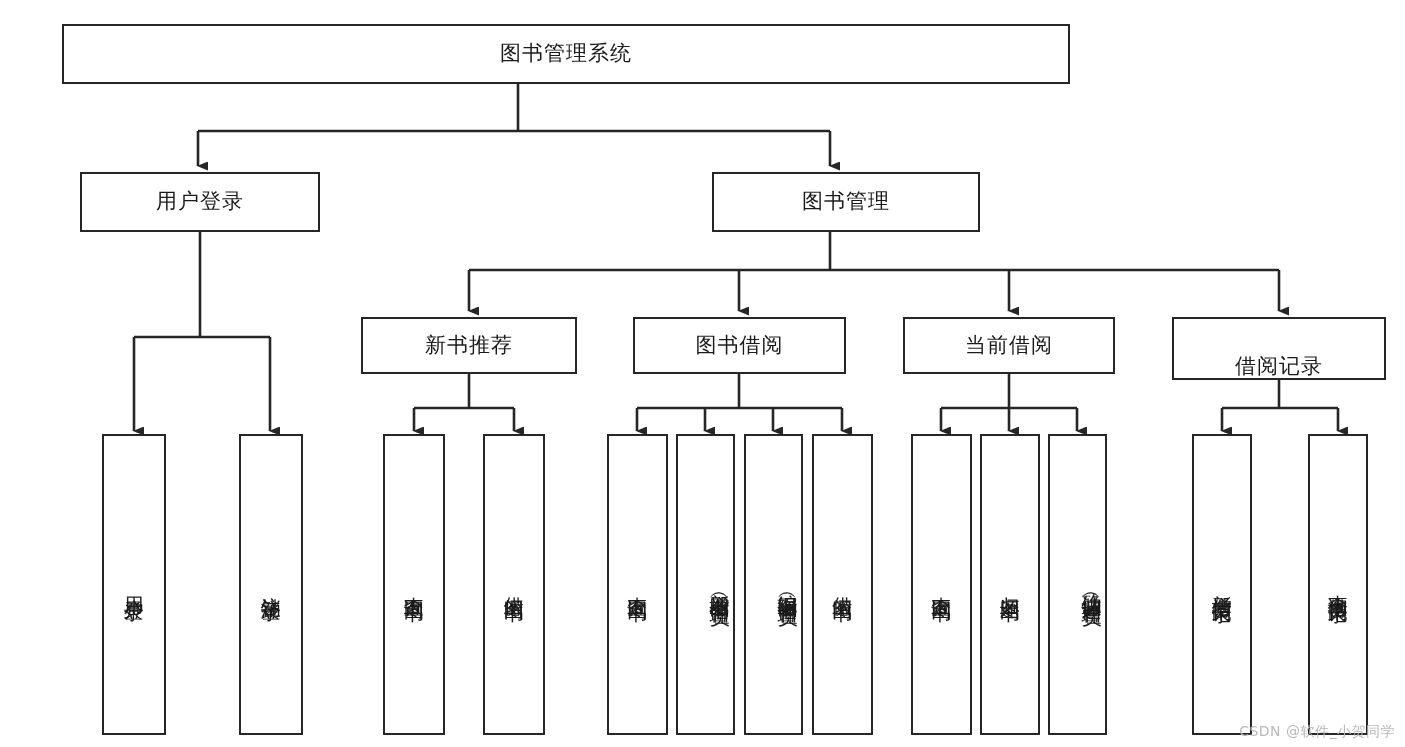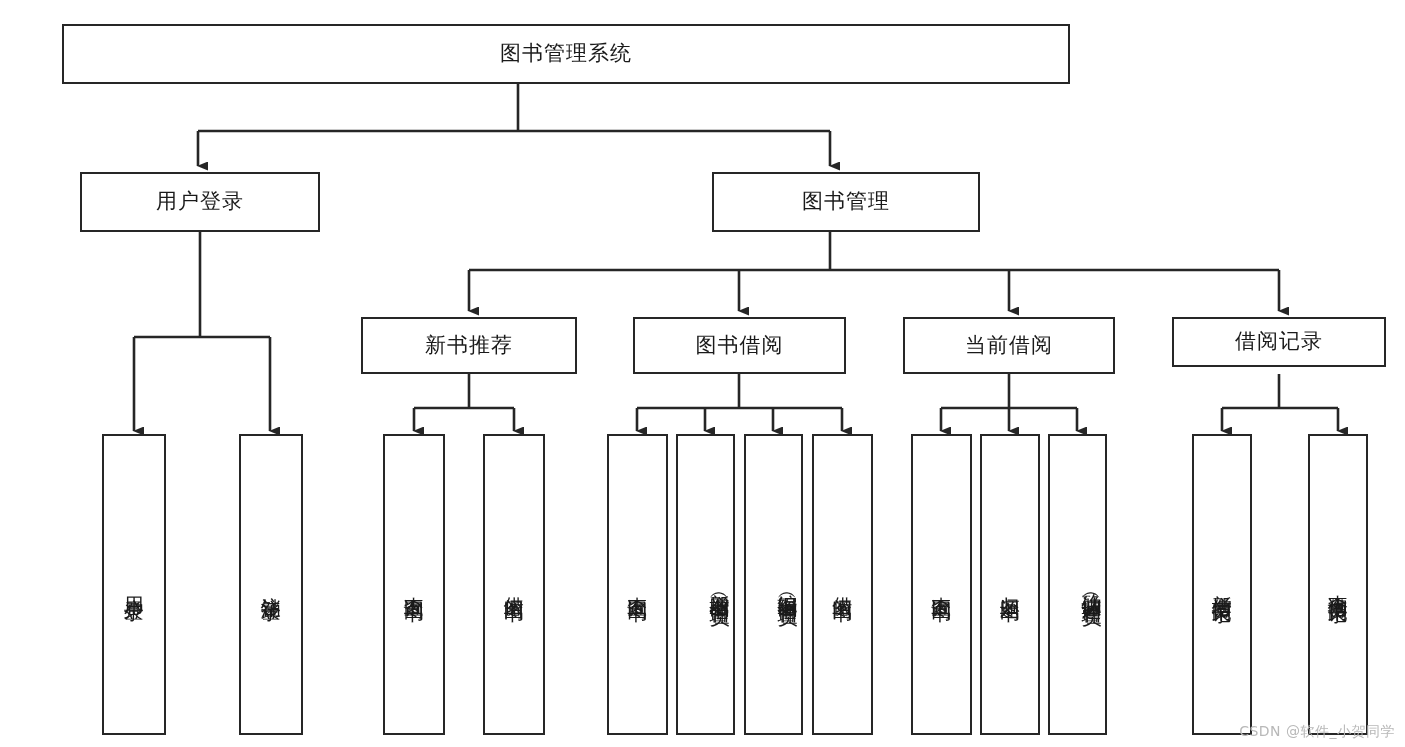--- a/index.html
+++ b/index.html
@@ -148,21 +148,21 @@
   </div>
 
   <div class="node horizontal" style="left:633px; top:317px; width:213px; height:57px;">
     <span>图书借阅</span>
   </div>
 
   <div class="node horizontal" style="left:903px; top:317px; width:212px; height:57px;">
     <span>当前借阅</span>
   </div>
 
-  <div class="node horizontal" style="left:1172px; top:317px; width:214px; height:50px;">
+  <div class="node horizontal" style="left:1172px; top:317px; width:214px; height:63px;align-items:flex-end;">
     <span>借阅记录</span>
   </div>
 
   <div class="node vertical align-mid" style="left:102px; top:434px; width:64px; height:301px;">
     <span class="vtext">用户登录</span>
   </div>
 
   <div class="node vertical align-mid" style="left:239px; top:434px; width:64px; height:301px;">
     <span class="vtext">注销登录</span>
   </div>

